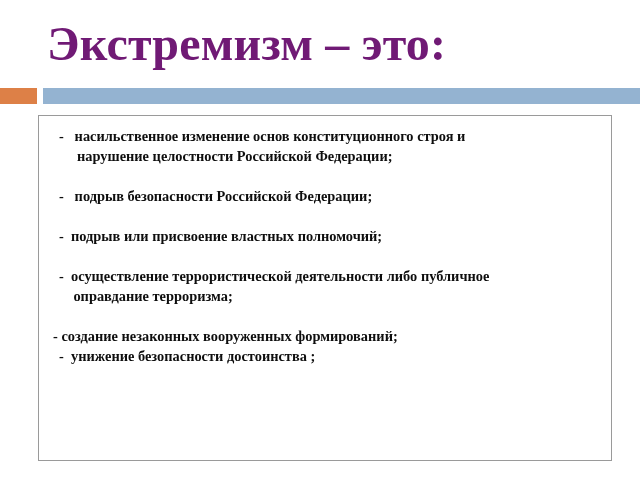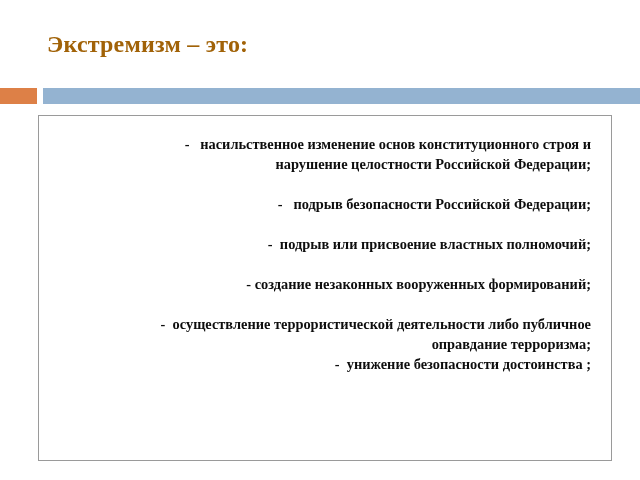--- a/index.html
+++ b/index.html
@@ -31,24 +31,24 @@
     top: 22px;
     width: 640px;
     height: 60px;
   }
   .slide-title {
     position: absolute;
     left: 47px;
     top: 0;
     margin: 0;
     font-family: "Liberation Serif", "DejaVu Serif", serif;
-    font-size: 24px;
+    font-size: 48px;
     line-height: 44px;
     font-weight: 700;
-    color: #a16207;
+    color: #701a75;
     letter-spacing: 0.2px;
     white-space: nowrap;
   }
 
   
   .deco-bar-orange {
     position: absolute;
     left: 0;
     top: 88px;
     width: 37px;
@@ -72,24 +72,23 @@
     width: 574px;
     height: 346px;
     box-sizing: border-box;
     border: 1px solid #9a9a9a;
     background: #ffffff;
     padding: 6px 8px 4px 8px;
     overflow: hidden;
   }
 
   .bullet-list {
-    margin: 12px;
+    margin: 4px;
     padding: 0;
     list-style: none;
-    text-align: right;
   }
 
   .bullet-item {
     font-family: "Liberation Serif", "DejaVu Serif", serif;
     font-size: 14.4px;
     line-height: 20px;
     font-weight: 700;
     color: #0e0e0e;
     white-space: pre-wrap;
     margin: 0;
@@ -114,20 +113,20 @@
 
   <div class="deco-bar-orange"></div>
   <div class="deco-bar-blue"></div>
 
   <div class="content-box">
     <ul class="bullet-list">
       <li class="bullet-item gap-none  ind-a">-   насильственное изменение основ конституционного строя и
      нарушение целостности Российской Федерации;</li>
       <li class="bullet-item gap-before ind-a">-   подрыв безопасности Российской Федерации;</li>
       <li class="bullet-item gap-before ind-a">-  подрыв или присвоение властных полномочий;</li>
-      <li class="bullet-item gap-before ind-b">- создание незаконных вооруженных формирований;</li>
       <li class="bullet-item gap-before ind-a">-  осуществление террористической деятельности либо публичное
     оправдание терроризма;</li>
+      <li class="bullet-item gap-before ind-b">- создание незаконных вооруженных формирований;</li>
       <li class="bullet-item gap-none  ind-a">-  унижение безопасности достоинства ;</li>
     </ul>
   </div>
 
 </div>
 
 </body></html>

